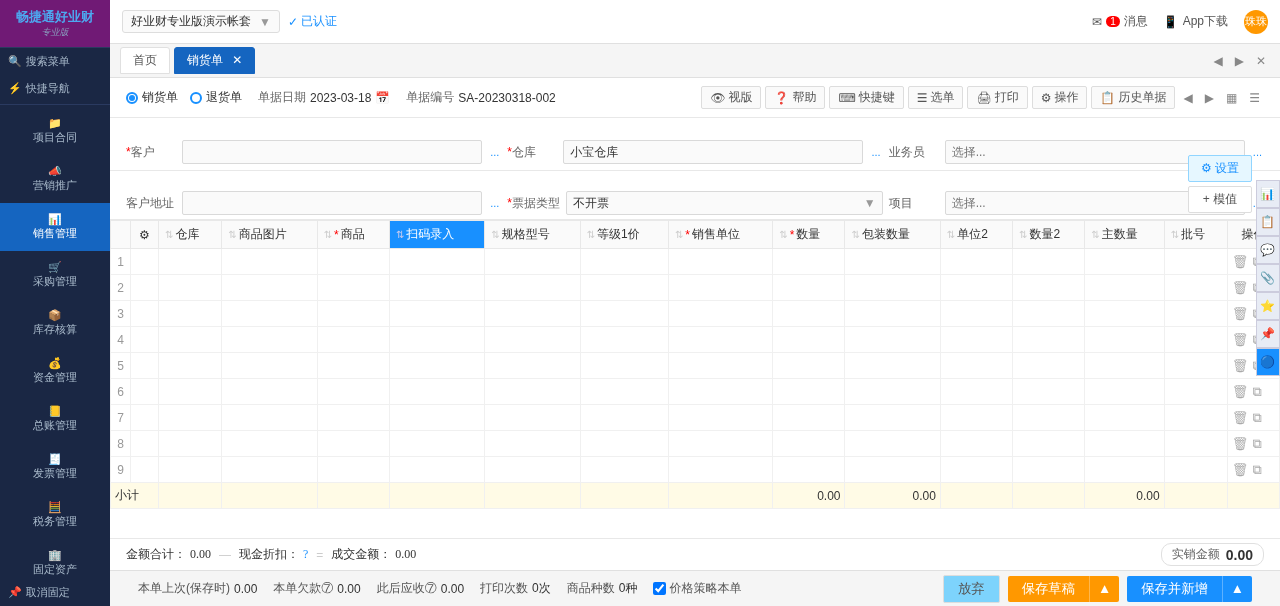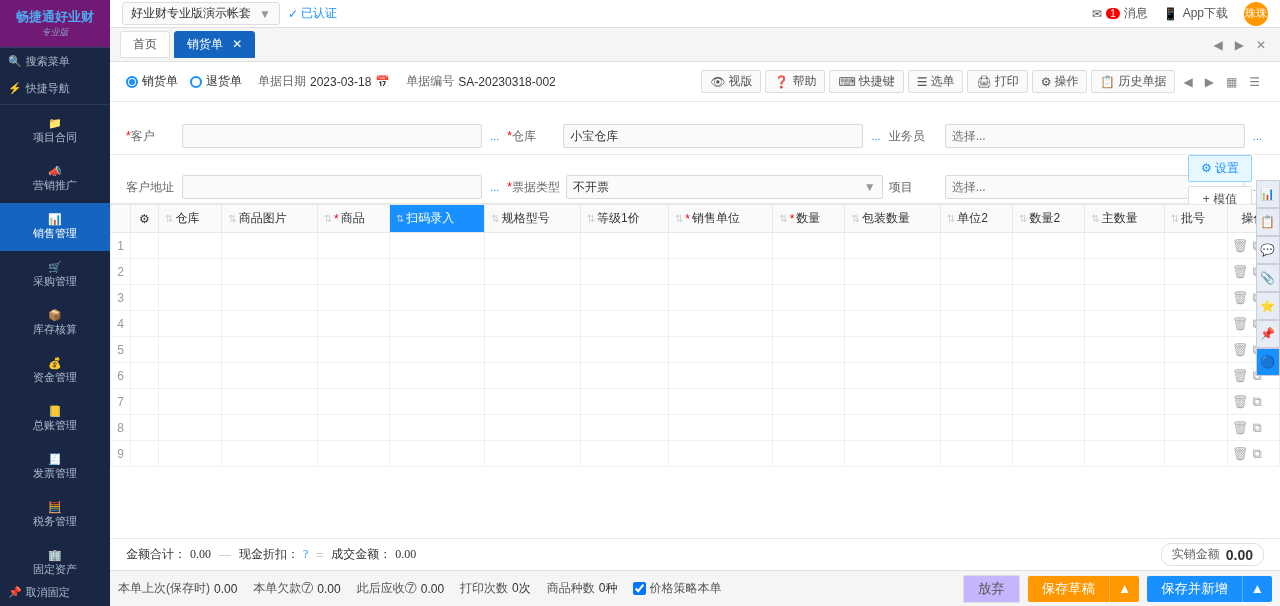--- a/index.html
+++ b/index.html
@@ -11,21 +11,21 @@
     .sidebar-logo-text { color: #4da8f0; font-size: 13px; font-weight: bold; }
     .sidebar-logo-sub { color: #8899bb; font-size: 9px; font-style: italic; }
     .sidebar-search { display: flex; align-items: center; padding: 6px 8px; color: #aabbcc; cursor: pointer; font-size: 11px; }
     .sidebar-quick { display: flex; align-items: center; padding: 6px 8px; color: #aabbcc; cursor: pointer; font-size: 11px; }
     .sidebar-item { display: flex; flex-direction: column; align-items: center; padding: 10px 4px; color: #aabbcc; cursor: pointer; font-size: 11px; }
     .sidebar-item.active { background: #1565c0; color: #fff; }
     .sidebar-nav { flex: 1; overflow-y: auto; }
 
     
     .main { flex: 1; display: flex; flex-direction: column; overflow: hidden; }
-    .topbar { height: 28px; background: #fff; border-bottom: 1px solid #e0e0e0; display: flex; align-items: center; padding: 0 12px; justify-content: space-between; }
+    .topbar { height: 44px; background: #fff; border-bottom: 1px solid #e0e0e0; display: flex; align-items: center; padding: 0 12px; justify-content: space-between; }
     .topbar-left { display: flex; align-items: center; gap: 8px; }
     .company-select { display: flex; align-items: center; border: 1px solid #ddd; border-radius: 3px; padding: 2px 8px; font-size: 12px; color: #333; background: #fafafa; cursor: pointer; }
     .company-select .arrow { margin-left: 8px; color: #999; }
     .verified { color: #1890ff; font-size: 12px; display: flex; align-items: center; gap: 3px; }
     .topbar-right { display: flex; align-items: center; gap: 16px; }
     .topbar-right-item { display: flex; align-items: center; gap: 4px; cursor: pointer; color: #555; font-size: 12px; }
     .badge { background: #f00; color: #fff; border-radius: 8px; padding: 0 4px; font-size: 10px; }
     .avatar { width: 24px; height: 24px; border-radius: 50%; background: #ff9800; display: flex; align-items: center; justify-content: center; color: #fff; font-size: 11px; }
 
     
@@ -81,25 +81,25 @@
 
     
     .bottom-summary { padding: 4px 16px; border-top: 1px solid #e8e8e8; display: flex; align-items: center; gap: 8px; background: #fff; font-size: 12px; }
     .summary-item { display: flex; align-items: center; gap: 4px; font-family: Liberation Serif, serif; }
     .summary-value { color: #333; font-weight: 500; }
     .realamt-box { margin-left: auto; display: flex; align-items: center; gap: 6px; background: #fff; border: 1px solid #e0e0e0; padding: 2px 10px; border-radius: 10px; }
     .realamt-label { color: #666; }
     .realamt-value { color: #333; font-weight: bold; font-size: 14px; }
 
     
-    .footer-bar { height: 36px; background: #f5f5f5; border-top: 1px solid #e0e0e0; display: flex; align-items: center; padding: 0 8px; gap: 16px; font-size: 12px; }
+    .footer-bar { height: 36px; background: #f5f5f5; border-top: 1px solid #e0e0e0; display: flex; align-items: center; padding: 0 28px; gap: 16px; font-size: 12px; }
     .footer-item { display: flex; align-items: center; gap: 4px; color: #555; }
     .footer-value { color: #333; }
     .footer-actions { margin-left: auto; display: flex; align-items: center; gap: 8px; }
-    .btn-abandon { padding: 4px 14px; border: 1px solid #ddd; background: #c4b5fd; cursor: pointer; border-radius: 2px; color: #555; }
+    .btn-abandon { padding: 4px 14px; border: 1px solid #ddd; background: #7dd3fc; cursor: pointer; border-radius: 2px; color: #555; }
     .btn-save-draft { padding: 4px 14px; background: #ff9800; color: #fff; border: none; cursor: pointer; border-radius: 2px 0 0 2px; display: flex; align-items: center; gap: 4px; }
     .btn-save-draft-arrow { padding: 4px 8px; background: #ff9800; color: #fff; border: none; border-left: 1px solid rgba(255,255,255,0.3); cursor: pointer; border-radius: 0 2px 2px 0; }
     .btn-save-new { padding: 4px 14px; background: #1890ff; color: #fff; border: none; cursor: pointer; border-radius: 2px 0 0 2px; display: flex; align-items: center; gap: 4px; }
     .btn-save-new-arrow { padding: 4px 8px; background: #1890ff; color: #fff; border: none; border-left: 1px solid rgba(255,255,255,0.3); cursor: pointer; border-radius: 0 2px 2px 0; }
     .checkbox-wrap { display: flex; align-items: center; gap: 3px; }
     .checkbox-wrap input { cursor: pointer; }
     .right-tool-btn { width: 24px; height: 28px; background: #e8ecf5; border: 1px solid #ccd; display: flex; align-items: center; justify-content: center; cursor: pointer; font-size: 12px; color: #555; }
     .right-tool-btn.active { background: #1890ff; color: #fff; }
 
     .sidebar-divider { height: 1px; background: #2a3a60; margin: 2px 0; }
@@ -618,20 +618,37 @@
               <td></td>
               <td></td>
               <td></td>
               <td>
                 <div class="action-cell">
                   <span class="action-icon">🗑</span>
                   <span class="action-icon">⧉</span>
                 </div>
               </td>
             </tr>
+            <tr class="subtotal-row">
+              <td colspan="2">小计</td>
+              <td></td>
+              <td></td>
+              <td></td>
+              <td></td>
+              <td></td>
+              <td></td>
+              <td></td>
+              <td style="text-align: right;">0.00</td>
+              <td style="text-align: right;">0.00</td>
+              <td></td>
+              <td></td>
+              <td style="text-align: right;">0.00</td>
+              <td></td>
+              <td></td>
+            </tr>
           </tbody>
       </table>
     </div>
 
     <div class="bottom-summary">
       <div class="summary-item">
         <span>金额合计：</span>
         <span class="summary-value">0.00</span>
       </div>
       <span style="color:#ccc">—</span>

